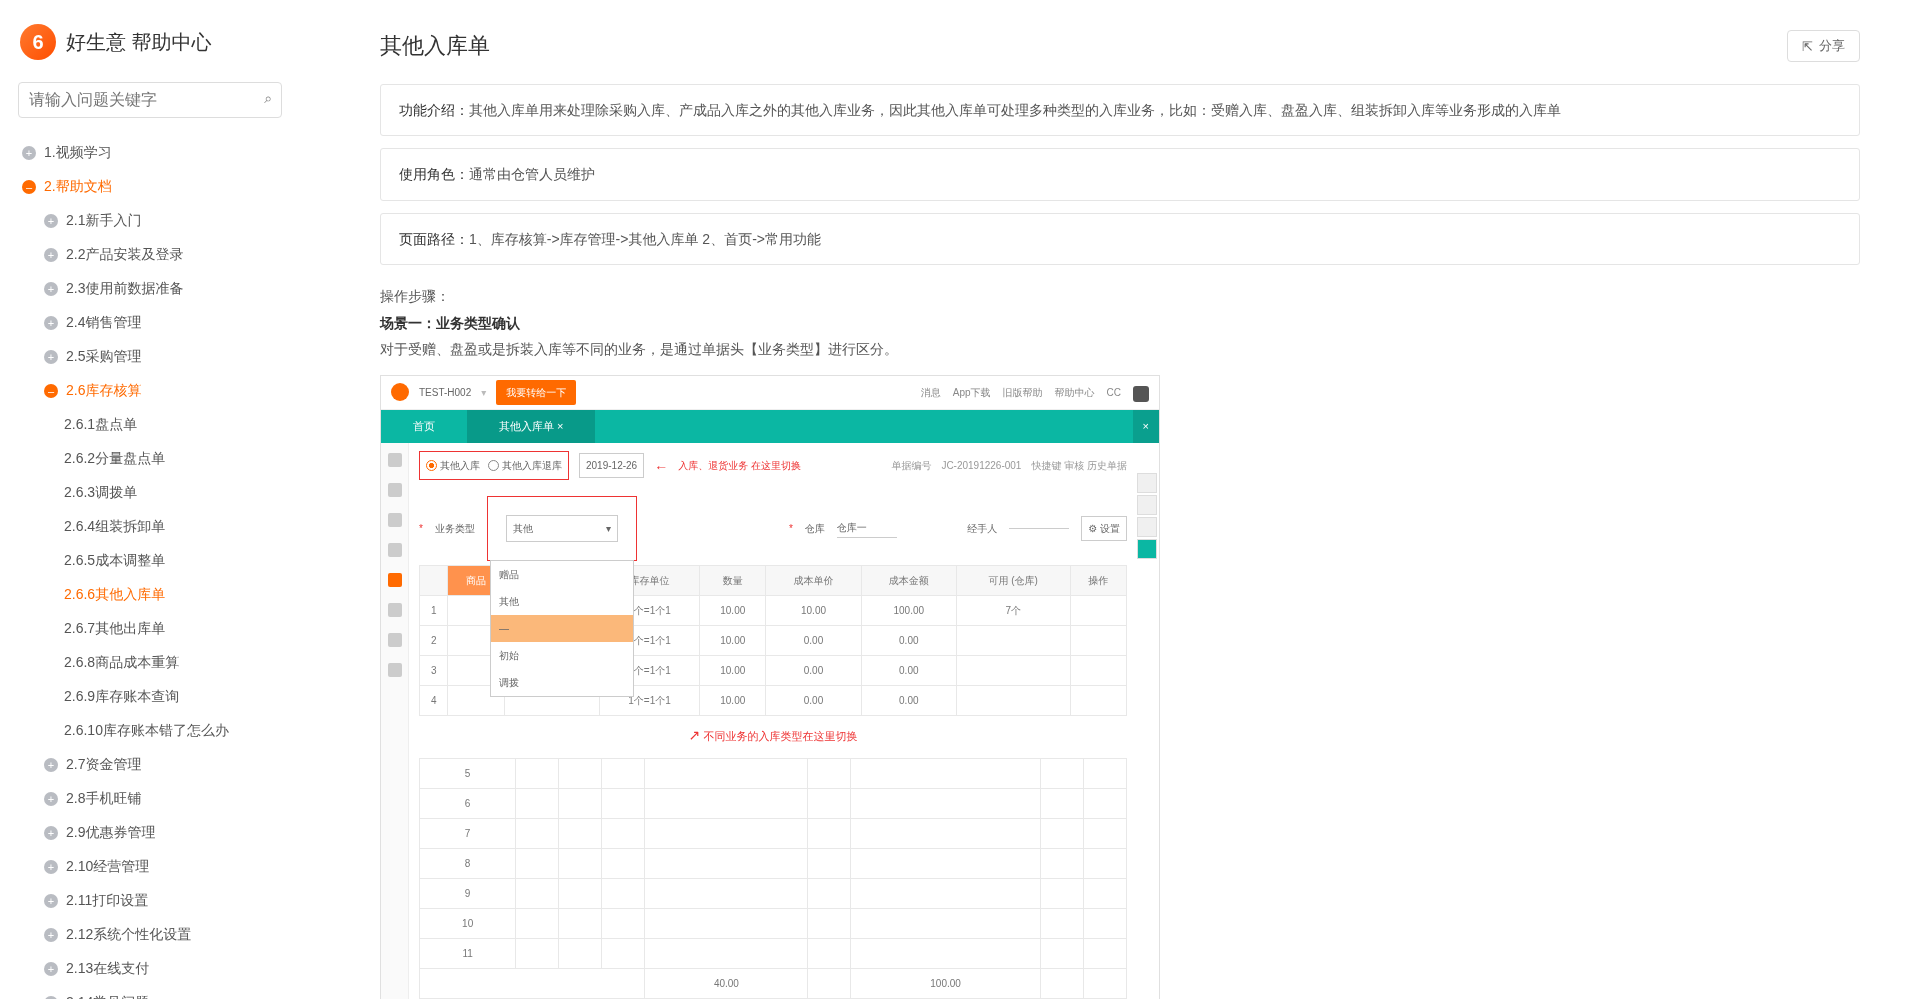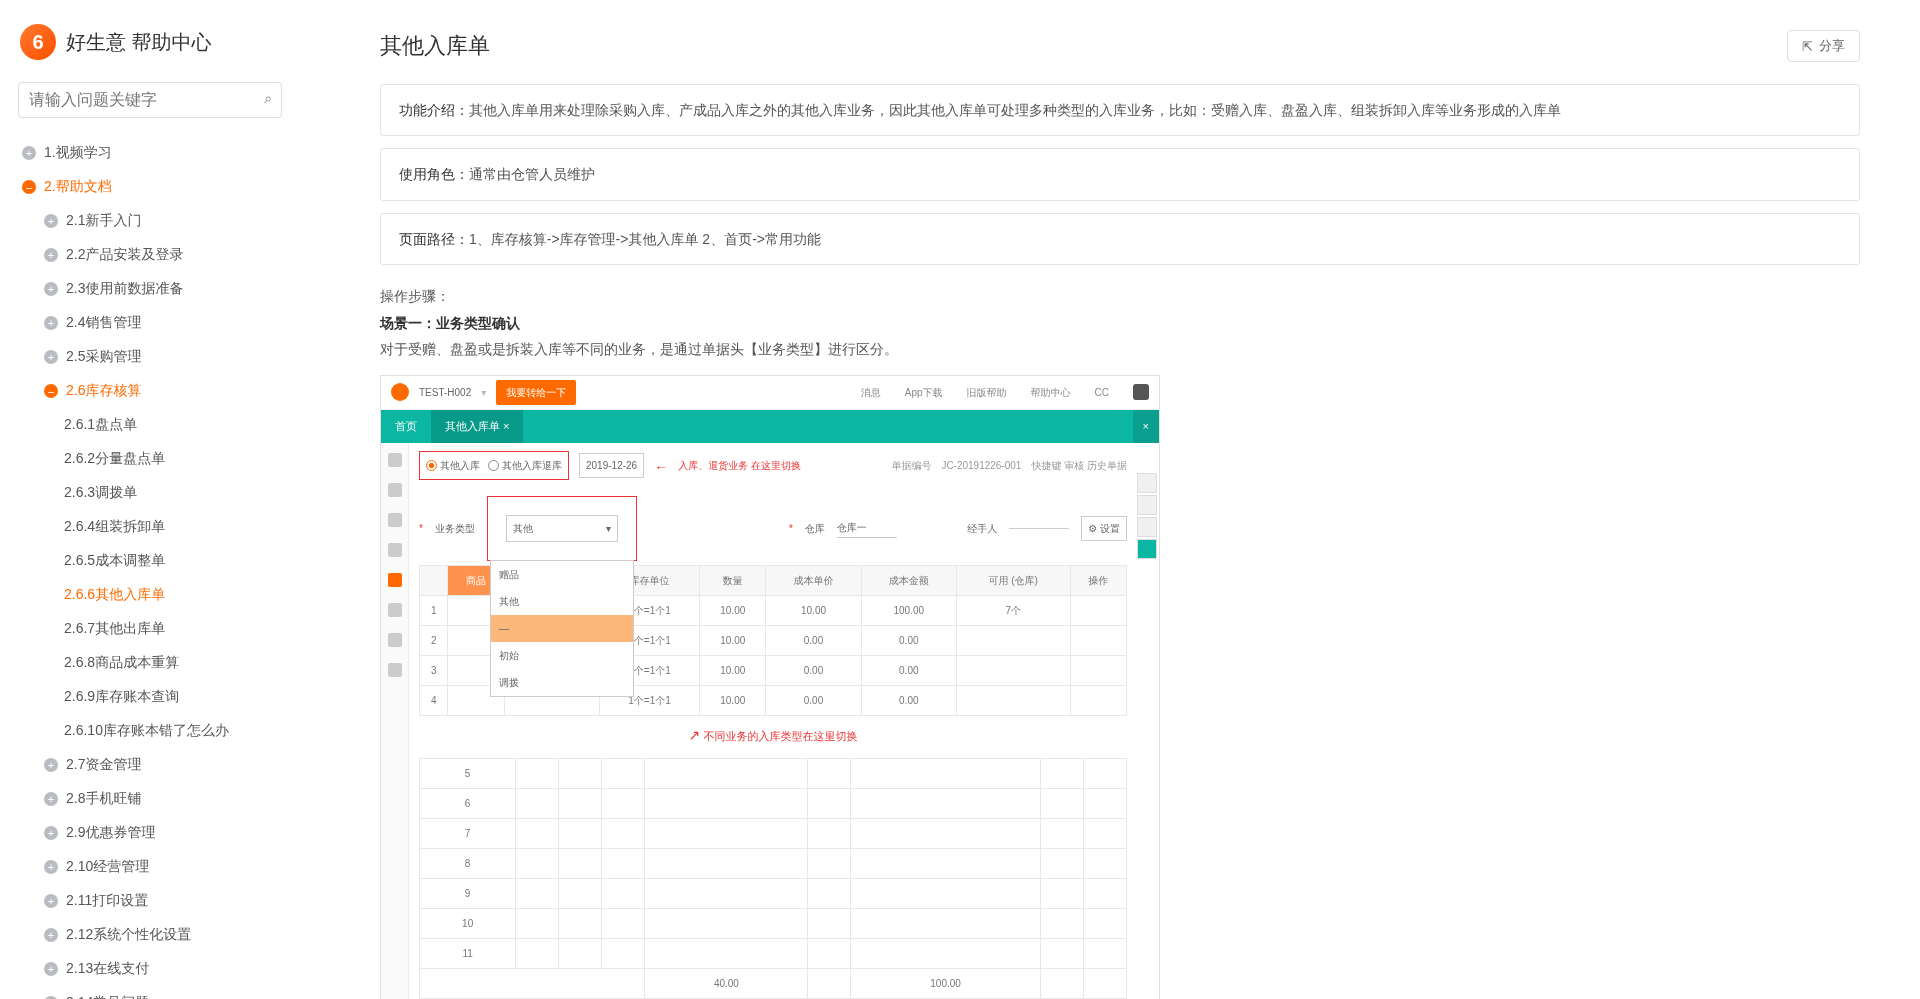--- a/index.html
+++ b/index.html
@@ -22,24 +22,24 @@
 .page-header{display:flex;justify-content:space-between;align-items:center;margin-bottom:22px}
 .page-title{font-size:22px;font-weight:500;color:#333}
 .share-btn{border:1px solid #ddd;padding:6px 14px;border-radius:4px;font-size:13px;color:#666;display:flex;align-items:center;gap:6px}
 .info-box{border:1px solid #e5e5e5;border-radius:3px;padding:14px 18px;margin-bottom:12px;font-size:14px;color:#555;line-height:1.6}
 .info-box .lbl{color:#333}
 .section{margin-top:18px;color:#555;line-height:1.9;font-size:14px}
 .section strong{color:#333;font-weight:600}
 .screenshot{margin:12px 0 18px;border:1px solid #e0e0e0;width:780px;background:#fff;font-size:10px;color:#666}
 .ss-top{background:#fff;display:flex;align-items:center;padding:4px 10px;border-bottom:1px solid #eee;gap:10px}
 .ss-logo{width:18px;height:18px;border-radius:50%;background:#ff6a00}
-.ss-top-right{margin-left:auto;display:flex;gap:24px;align-items:center;color:#888}
+.ss-top-right{margin-left:auto;display:flex;gap:12px;align-items:flex-end;color:#888}
 .ss-top-btn{background:#ff6a00;color:#fff;padding:3px 10px;border-radius:2px}
 .ss-tabs{background:#0bb7a3;display:flex;align-items:center;padding:0;color:#fff}
-.ss-tab{padding:6px 14px;font-size:11px}
+.ss-tab{padding:6px 32px;font-size:11px}
 .ss-tab.on{background:#089a89}
 .ss-tab.close{margin-left:auto;background:#0a9f8e;padding:6px 10px}
 .ss-body{display:flex}
 .ss-side{width:28px;background:#fafafa;border-right:1px solid #eee;display:flex;flex-direction:column;align-items:center;gap:16px;padding:10px 0}
 .ss-side span{width:14px;height:14px;background:#ccc;border-radius:2px}
 .ss-side span.on{background:#ff6a00}
 .ss-content{flex:1;padding:8px 10px}
 .ss-row1{display:flex;align-items:center;gap:10px;margin-bottom:16px}
 .ss-redbox{border:1.5px solid #e33;padding:4px 6px;display:flex;gap:8px;align-items:center}
 .ss-radio{display:flex;align-items:center;gap:3px}

